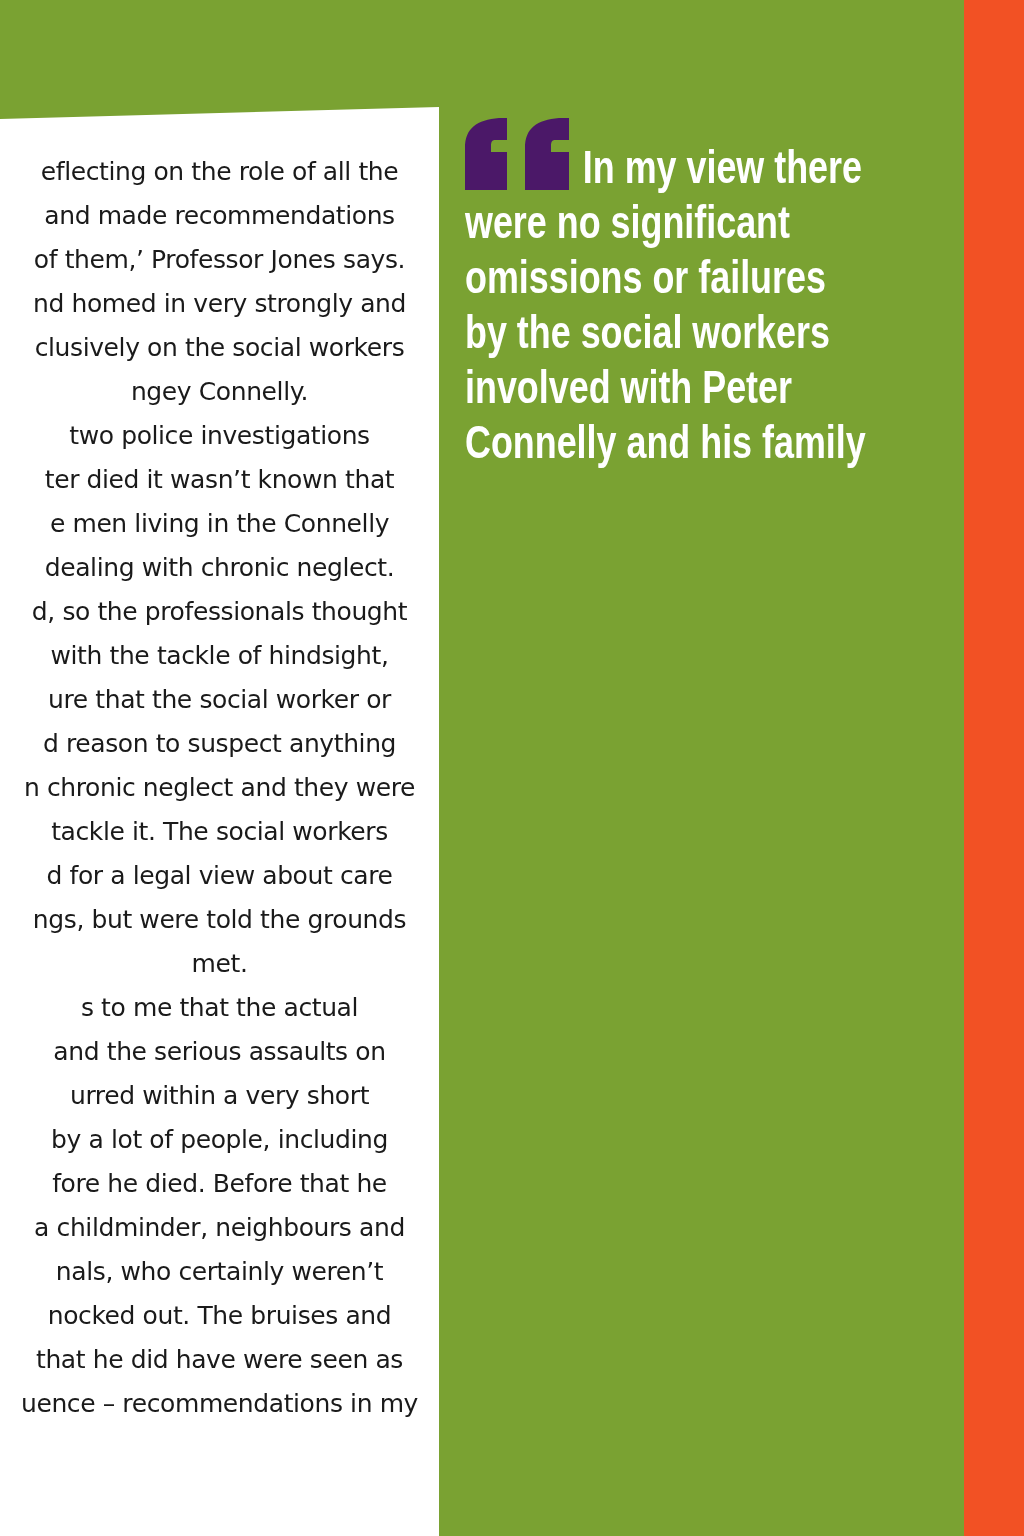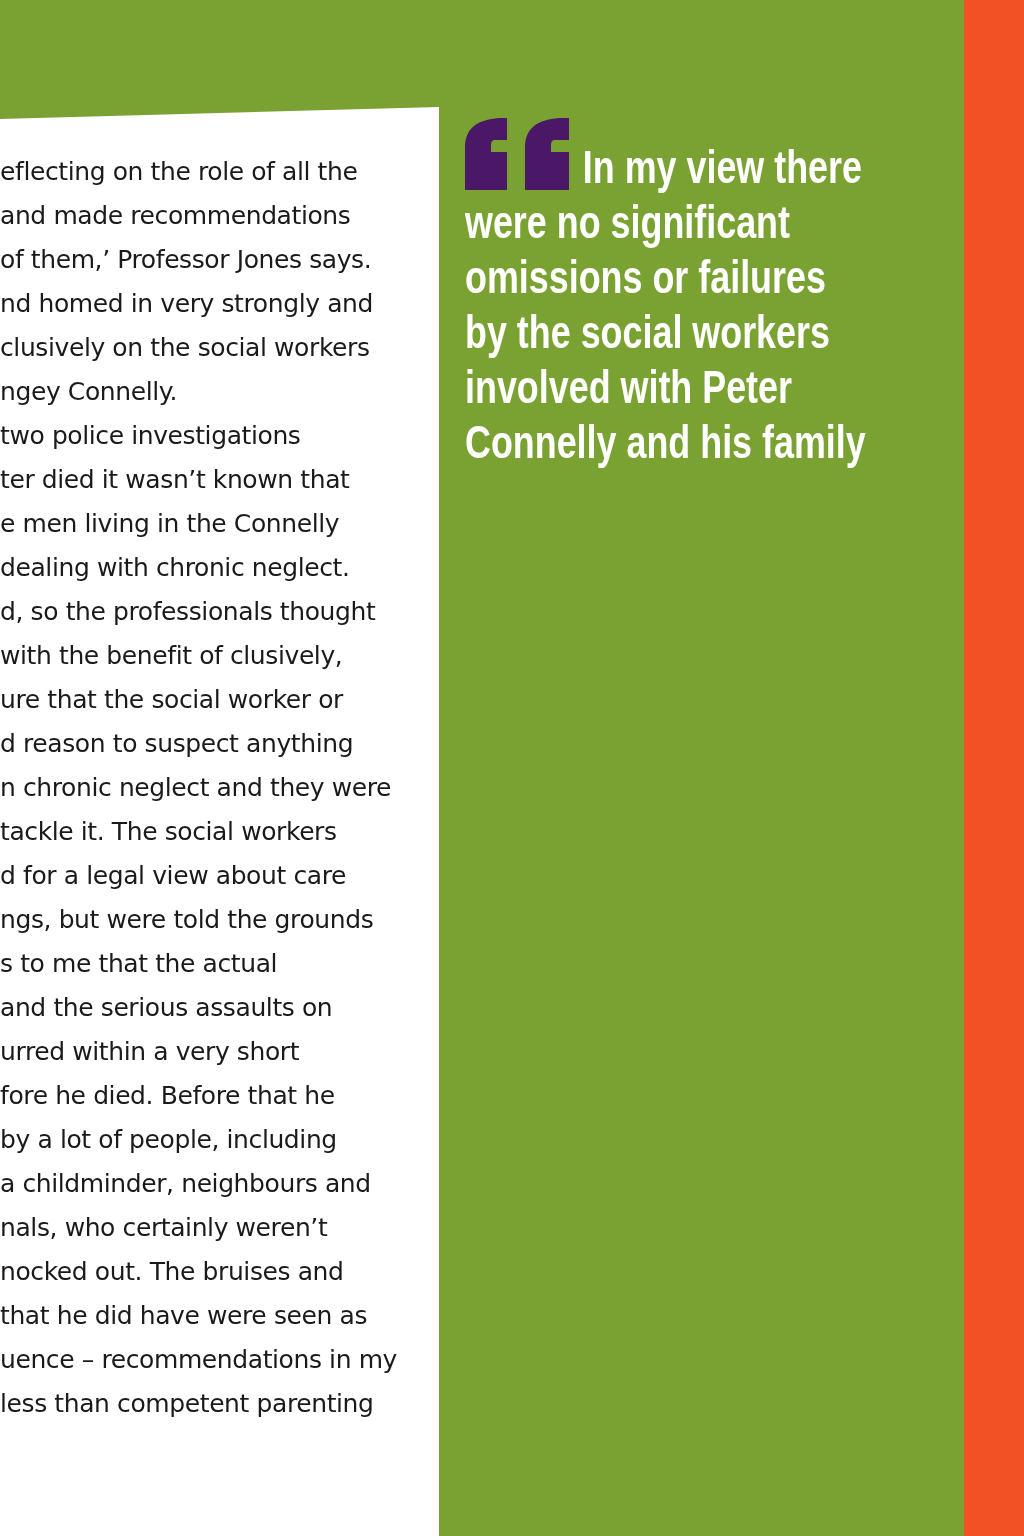--- a/index.html
+++ b/index.html
@@ -14,20 +14,21 @@
       position: absolute; left: 0; top: 107px; width: 439px; height: 1429px;
       background: #ffffff;
       clip-path: polygon(0 12px, 100% 0, 100% 100%, 0 100%);
     }
     .body-text {
       position: absolute; left: 0; top: 150px; width: 439px;
       margin: 0; padding: 0; overflow: hidden;
       font-family: "DejaVu Sans", sans-serif;
       font-size: 25px; line-height: 44px; color: #1a1a1a;
       letter-spacing: -0.4px;
+      text-align: center;
     }
     .body-line { display: block; white-space: nowrap; height: 44px; }
     .quote-block { position: absolute; left: 465px; top: 118px; width: 480px; }
     .quote-mark {
       position: absolute; left: 0; top: 0; width: 104px; height: 72px;
     }
     .quote-text {
       position: absolute; left: 0; top: 22px; width: 480px; margin: 0;
       font-family: "Liberation Sans", sans-serif; font-weight: bold;
       font-size: 46px; line-height: 55px; color: #ffffff;
@@ -51,38 +52,38 @@
     <span class="body-line">and made recommendations</span>
     <span class="body-line">of them,’ Professor Jones says.</span>
     <span class="body-line">nd homed in very strongly and</span>
     <span class="body-line">clusively on the social workers</span>
     <span class="body-line">ngey Connelly.</span>
     <span class="body-line"> two police investigations</span>
     <span class="body-line">ter died it wasn’t known that</span>
     <span class="body-line">e men living in the Connelly</span>
     <span class="body-line"> dealing with chronic neglect.</span>
     <span class="body-line">d, so the professionals thought</span>
-    <span class="body-line"> with the benefit of clusively,</span>
+    <span class="body-line"> with the tackle of hindsight,</span>
     <span class="body-line">ure that the social worker or</span>
     <span class="body-line">d reason to suspect anything</span>
     <span class="body-line">n chronic neglect and they were</span>
     <span class="body-line">tackle it. The social workers</span>
     <span class="body-line">d for a legal view about care</span>
     <span class="body-line">ngs, but were told the grounds</span>
+    <span class="body-line">met.</span>
     <span class="body-line">s to me that the actual</span>
     <span class="body-line">and the serious assaults on</span>
     <span class="body-line">urred within a very short</span>
+    <span class="body-line"> by a lot of people, including</span>
     <span class="body-line">fore he died. Before that he</span>
-    <span class="body-line"> by a lot of people, including</span>
     <span class="body-line">a childminder, neighbours and</span>
     <span class="body-line">nals, who certainly weren’t</span>
     <span class="body-line">nocked out. The bruises and</span>
     <span class="body-line"> that he did have were seen as</span>
     <span class="body-line">uence – recommendations in my</span>
-    <span class="body-line">less than competent parenting</span>
   </div>
 
   <div class="quote-block">
     <svg class="quote-mark" viewBox="0 0 104 72" width="104" height="72">
       <path fill="#4b1868" d="M0 30 C0 10 12 2 34 0 L42 0 L42 22 L30 22 C27 22 26 24 26 28 L26 34 L42 34 L42 72 L0 72 Z"></path>
       <path fill="#4b1868" d="M60 30 C60 10 72 2 94 0 L104 0 L104 22 L90 22 C87 22 86 24 86 28 L86 34 L104 34 L104 72 L60 72 Z"></path>
     </svg>
     <div class="quote-text">
       <span class="quote-line first">In my view there</span>
       <span class="quote-line">were no significant</span>

